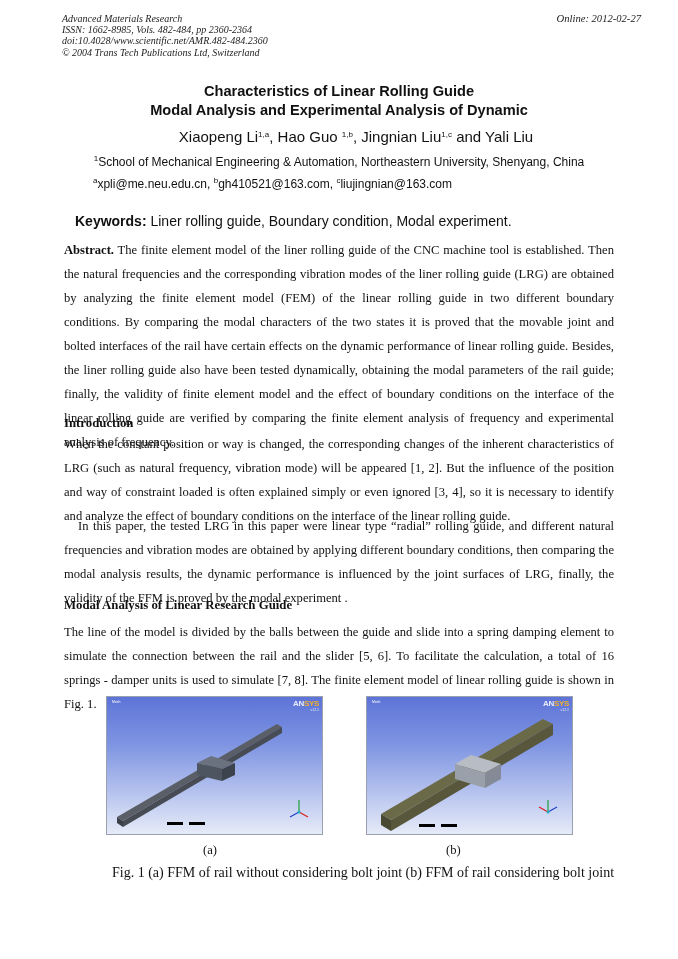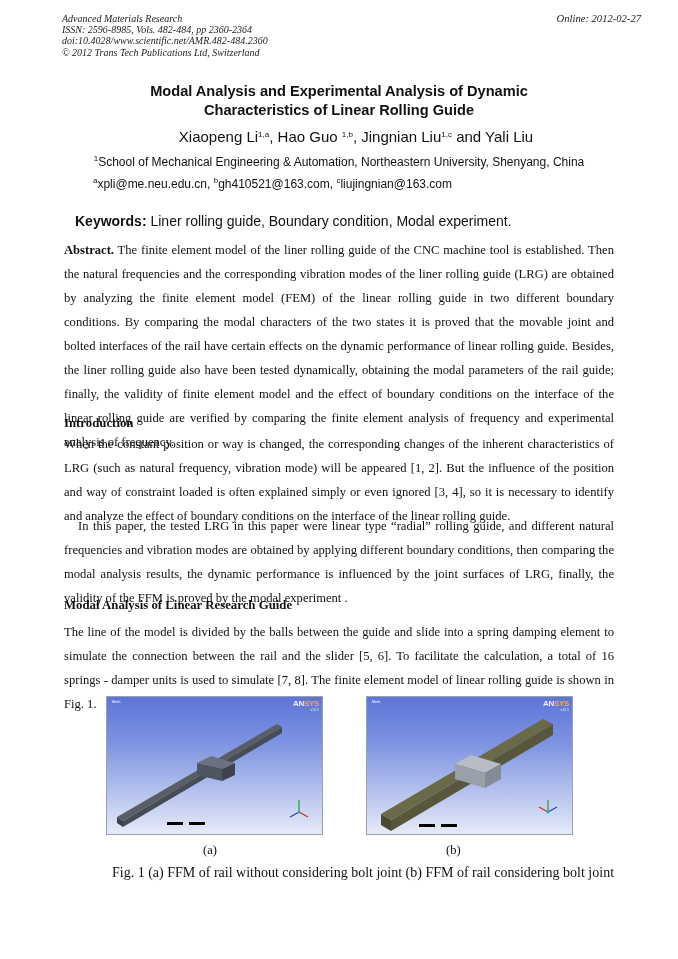--- a/index.html
+++ b/index.html
@@ -29,29 +29,29 @@
         background-image: radial-gradient(rgba(0,0,0,0.025) 0.6px, transparent 0.7px);
         background-size: 4px 4px; }
 </style>
 </head>
 <body>
 
 <div class="wm"></div>
 
 <div class="hdr">
   <div>Advanced Materials Research</div>
-  <div>ISSN: 2596-8985, Vols. 482-484, pp 2360-2364</div>
+  <div>ISSN: 1662-8985, Vols. 482-484, pp 2360-2364</div>
   <div>doi:10.4028/www.scientific.net/AMR.482-484.2360</div>
-  <div>© 2012 Trans Tech Publications Ltd, Switzerland</div>
+  <div>© 2004 Trans Tech Publications Ltd, Switzerland</div>
 </div>
 <div class="hdr-right">Online: 2012-02-27</div>
 
 <div class="title">
+  <div>Characteristics of Linear Rolling Guide</div>
   <div>Modal Analysis and Experimental Analysis of Dynamic</div>
-  <div>Characteristics of Linear Rolling Guide</div>
 </div>
 
 <div class="authors">
   <span>Xiaopeng Li</span><sup>1,a</sup><span>, </span><span>Hao Guo </span><sup>1,b</sup><span>, </span><span>Jingnian Liu</span><sup>1,c</sup><span> </span><span>and Yali Liu</span>
 </div>
 
 <div class="affil">
   <sup>1</sup><span>School of Mechanical Engineering &amp; Automation, Northeastern University, Shenyang, China</span>
 </div>
 

